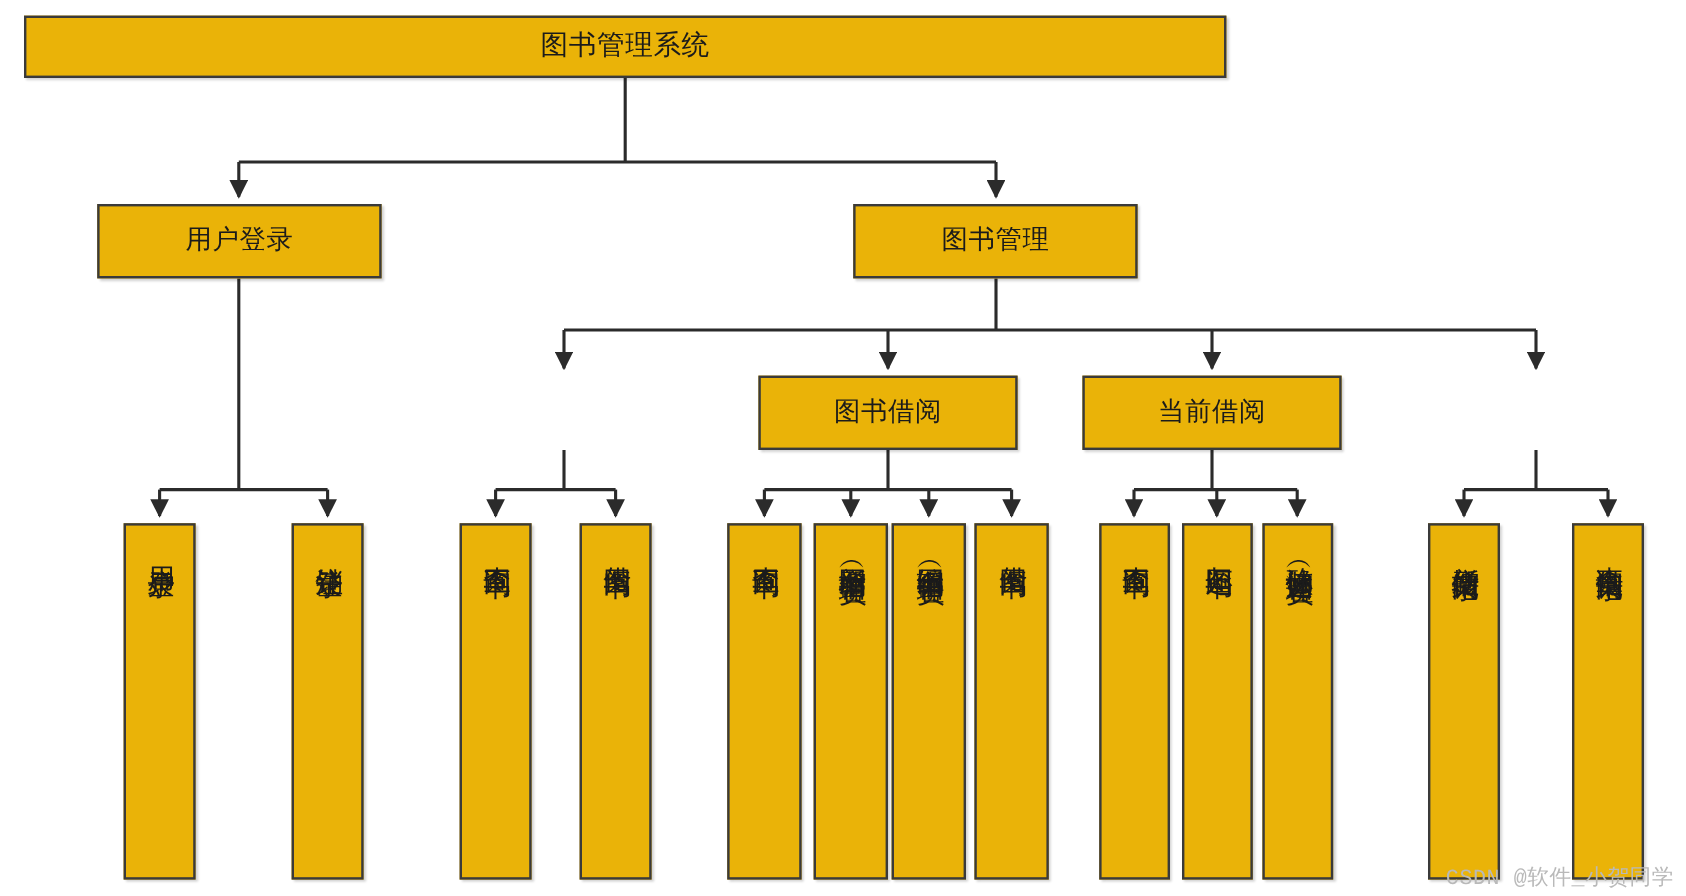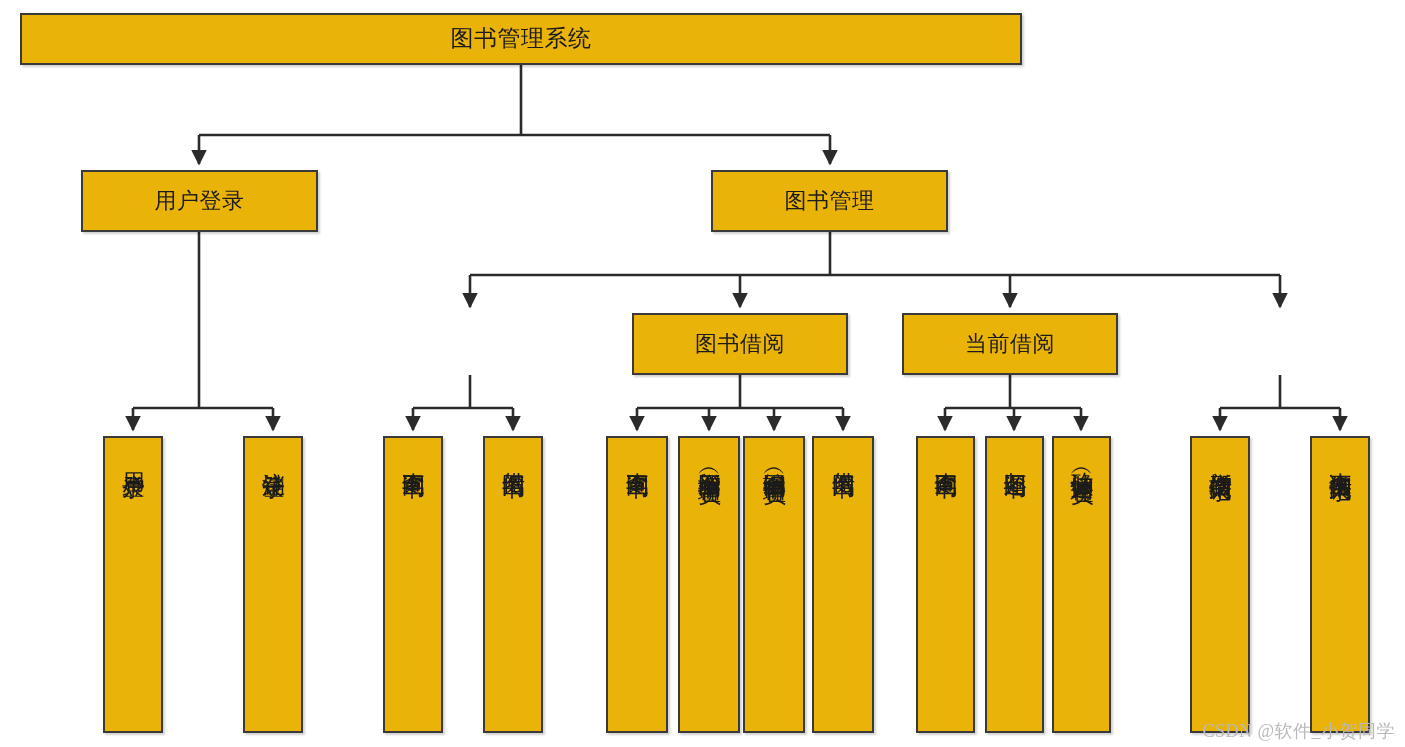--- a/index.html
+++ b/index.html
@@ -66,21 +66,21 @@
   }
   #watermark {
     position: absolute;
     right: 10px;
     bottom: 4px;
     font-size: 18px;
     color: #b9b9b9;
     letter-spacing: 0.5px;
     z-index: 5;
     white-space: nowrap;
-    font-family: Liberation Serif, serif;
+    font-family: Liberation Mono, monospace;
   }
 </style>
 </head>
 <body>
 
 <div id="canvas">
 
   <svg id="edges" viewBox="0 0 1405 747" width="1405" height="747" aria-hidden="true">
     <defs>
       <marker id="arrow" viewBox="0 0 10 10" refX="9" refY="5" markerWidth="6" markerHeight="6" orient="auto-start-reverse">

